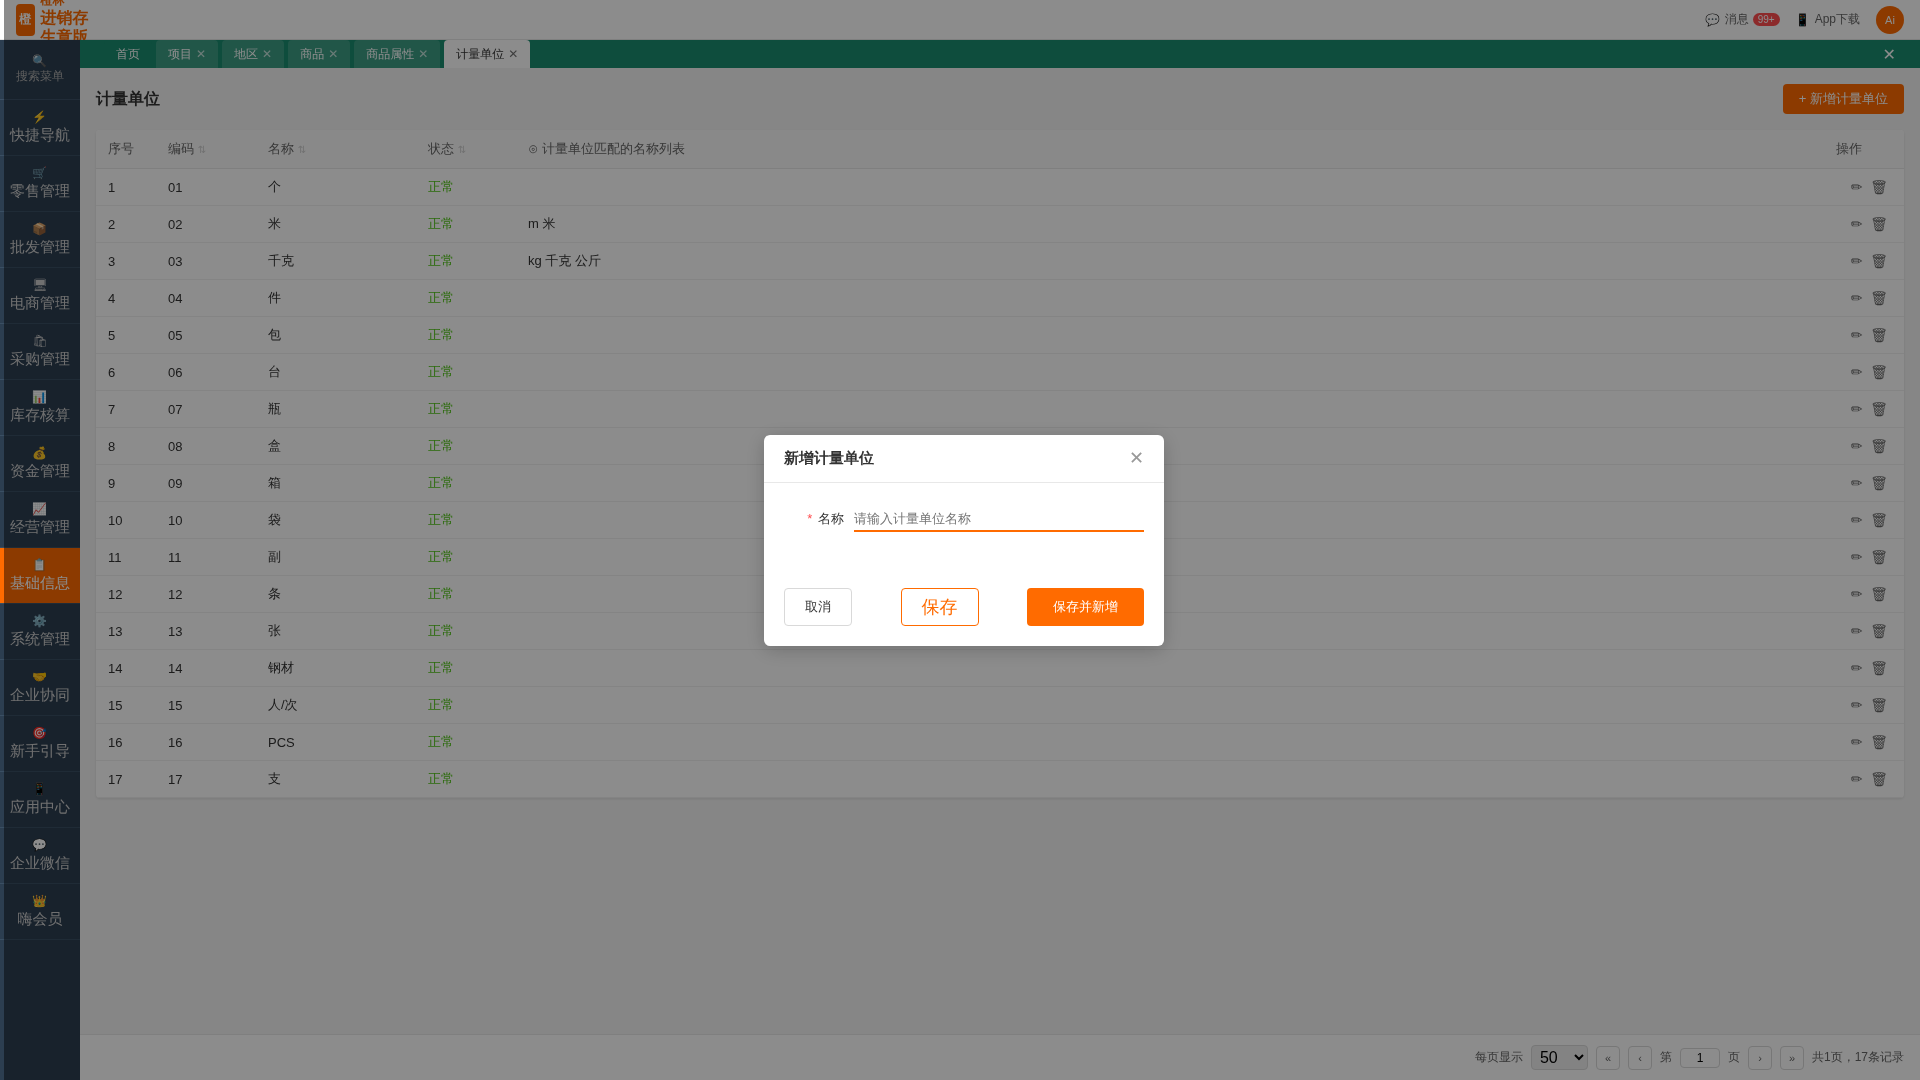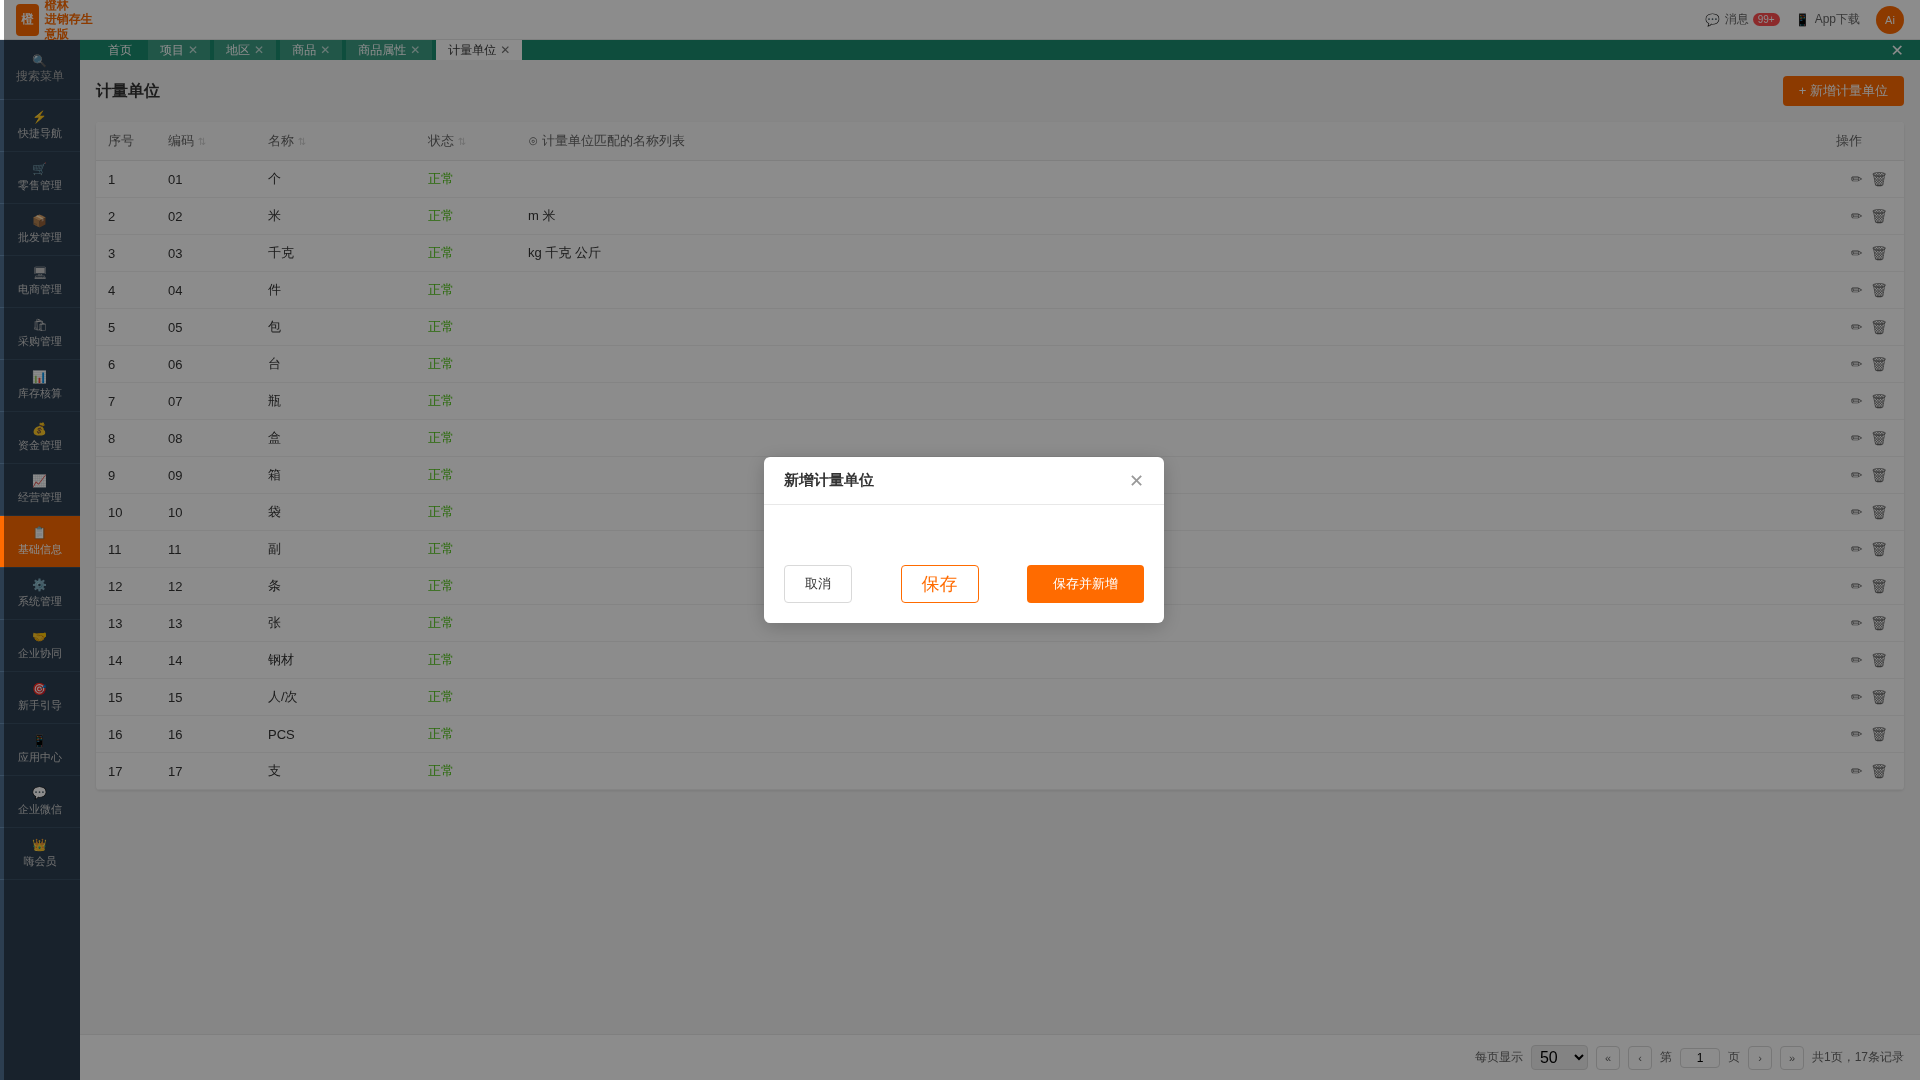--- a/index.html
+++ b/index.html
@@ -19,27 +19,27 @@
 
     .main-layout { display: flex; flex: 1; overflow: hidden; }
 
     
     .sidebar { width: 80px; background: #2c3e50; display: flex; flex-direction: column; flex-shrink: 0; }
     .sidebar-search { padding: 10px 8px; border-bottom: 1px solid #3d5166; }
     .sidebar-search-btn { width: 100%; background: transparent; border: none; color: #aaa; font-size: 12px; cursor: pointer; text-align: center; padding: 4px 0; }
     .sidebar-nav { flex: 1; overflow-y: auto; }
     .sidebar-item { padding: 10px 4px; text-align: center; color: #ccc; font-size: 12px; cursor: pointer; border-bottom: 1px solid #3a4f63; }
     .sidebar-item.active { background: #ff6b00; color: white; }
-    .sidebar-item .item-label { margin-top: 2px; font-size: 11px; }
+    .sidebar-item .item-label { margin-top: 2px; font-size: 15px; }
 
     
     .content-area { flex: 1; display: flex; flex-direction: column; overflow: hidden; }
 
     
-    .tab-bar { background: #1a8c6f; display: flex; align-items: center; height: 20px; padding: 0 16px; flex-shrink: 0; }
+    .tab-bar { background: #1a8c6f; display: flex; align-items: center; height: 28px; padding: 0 24px; flex-shrink: 0; }
     .tab-item { display: flex; align-items: center; gap: 4px; padding: 0 12px; height: 28px; background: rgba(255,255,255,0.15); color: white; border-radius: 4px 4px 0 0; margin-right: 4px; font-size: 12px; cursor: pointer; }
     .tab-item.active { background: white; color: #333; }
     .tab-close { color: inherit; font-size: 12px; cursor: pointer; opacity: 0.7; }
     .tab-home { background: #1a8c6f; color: white; border: none; font-size: 12px; }
 
     
     .page-content { flex: 1; padding: 16px; overflow-y: auto; background: #f5f5f5; }
     .page-header { display: flex; justify-content: space-between; align-items: center; margin-bottom: 16px; }
     .page-title { font-size: 16px; font-weight: bold; color: #333; }
     .add-btn { background: #ff6b00; color: white; border: none; padding: 6px 16px; border-radius: 4px; cursor: pointer; font-size: 13px; }
@@ -90,21 +90,21 @@
 <div class="app-container">
 
   <div class="top-bar">
     <div class="top-bar-left">
       <div class="logo-area">
         <div class="logo-icon">
           <span>橙</span>
         </div>
         <div class="logo-text">
           <div>橙林</div>
-          <div style="font-size:12px;">进销存生意版</div>
+          <div style="font-size:16px;">进销存生意版</div>
         </div>
       </div>
     </div>
     <div class="top-bar-right">
       <div class="top-bar-btn">
         <span>💬</span>
         <span>消息</span>
         <span class="badge">99+</span>
       </div>
       <div class="top-bar-btn">
@@ -467,20 +467,27 @@
     </div>
   </div>
 
   <div class="overlay">
     <div class="modal">
       <div class="modal-header">
         <span class="modal-title">新增计量单位</span>
         <button class="modal-close">✕</button>
       </div>
       <div class="modal-body">
+        <div class="form-row">
+          <span class="form-label">
+            <span class="required-star">*</span>
+            <span>名称</span>
+          </span>
+          <input type="text" class="form-input-name" placeholder="请输入计量单位名称" style="">
+        </div>
       </div>
       <div class="modal-footer">
         <button class="btn-cancel">取消</button>
         <button class="btn-save">保存</button>
         <button class="btn-save-new">保存并新增</button>
       </div>
     </div>
   </div>
 
 </div>

